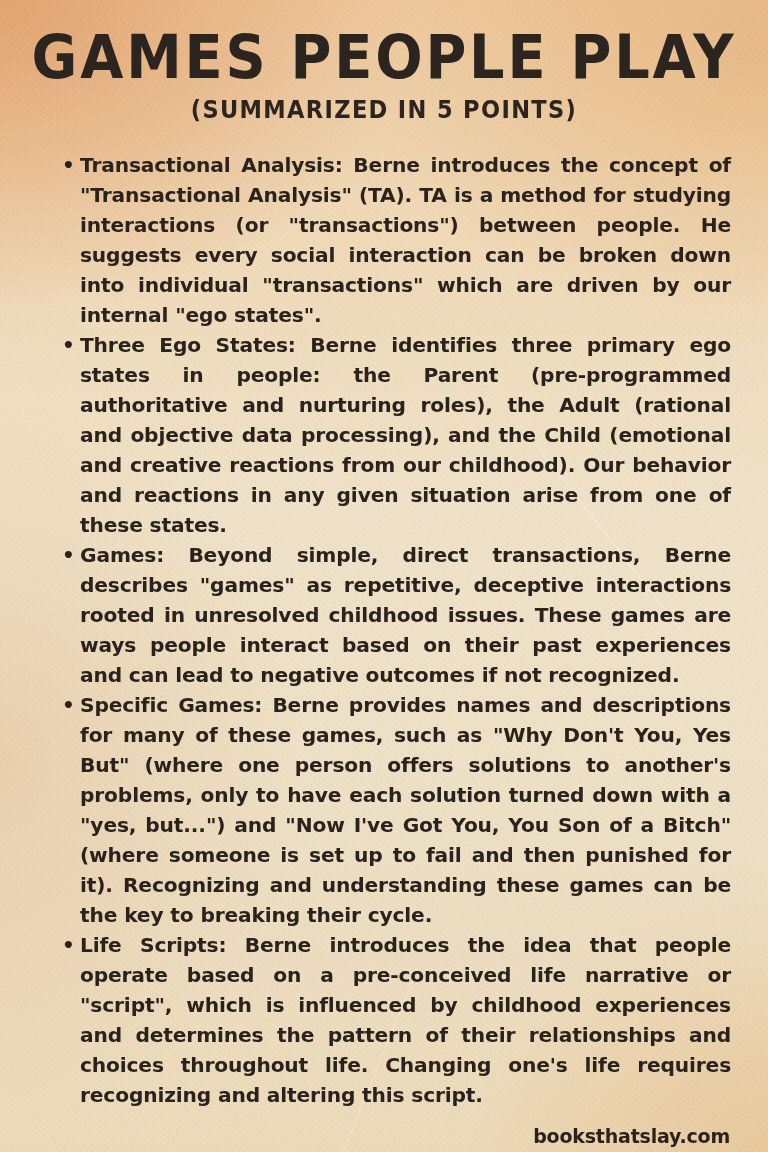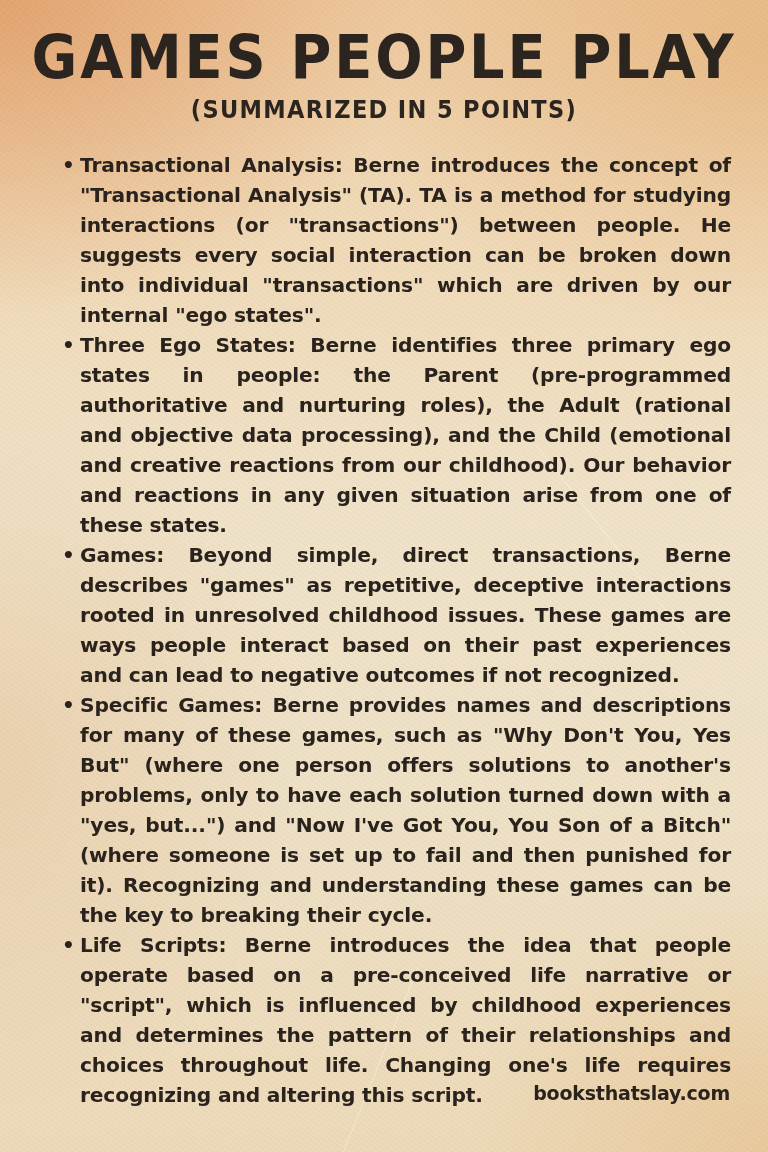--- a/index.html
+++ b/index.html
@@ -98,21 +98,21 @@
     .bullet {
       position: absolute;
       left: -18px;
       top: 0;
       font-size: 20px;
       line-height: 30px;
     }
     .footer {
       position: absolute;
       right: 38px;
-      top: 1079px;
+      top: 1122px;
       font-family: "DejaVu Sans", sans-serif;
       font-weight: bold;
       font-size: 19px;
       line-height: 28px;
       color: #2a231d;
       letter-spacing: -0.2px;
     }
   </style>
 </head>
 <body>

